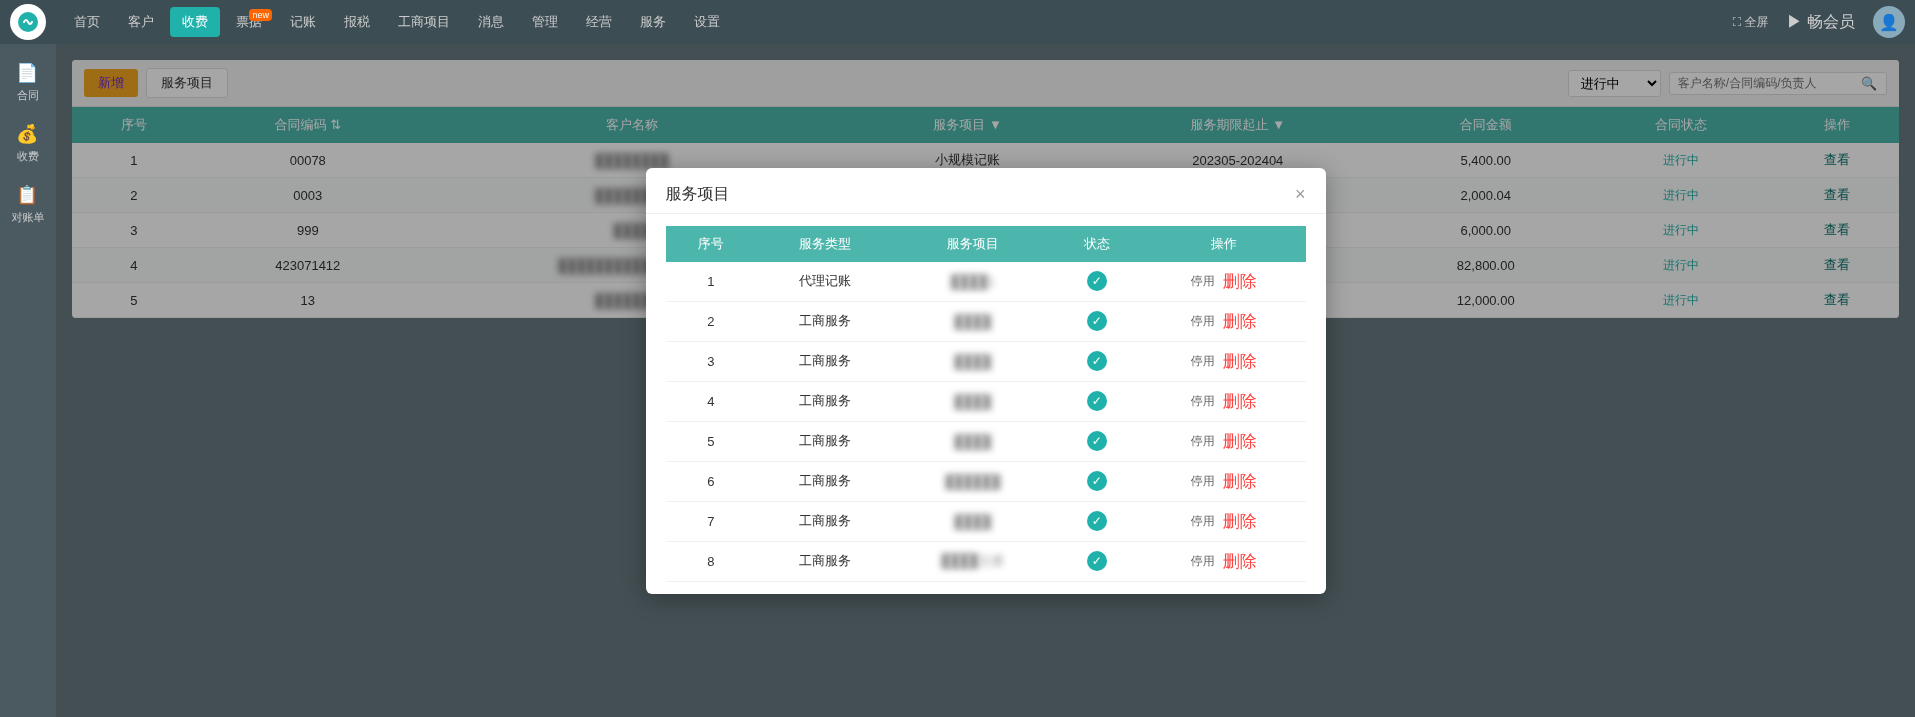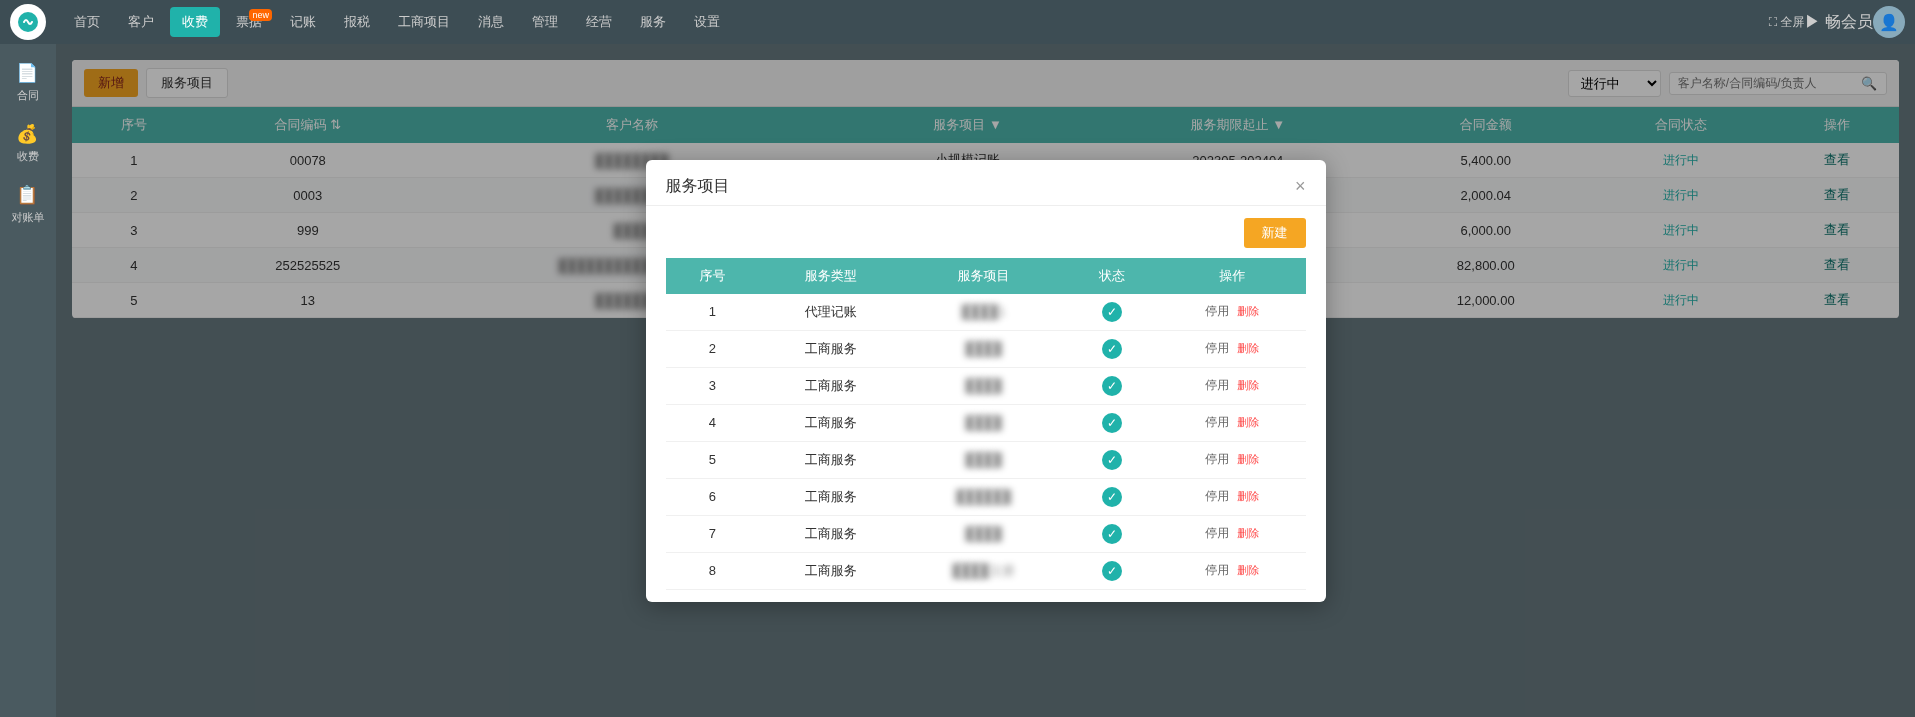--- a/index.html
+++ b/index.html
@@ -42,21 +42,21 @@
     .nav-item .badge-new {
       position: absolute;
       top: 2px; right: 2px;
       background: #ff6600;
       color: #fff;
       font-size: 9px;
       padding: 1px 3px;
       border-radius: 4px;
     }
     .top-nav-right {
-      display: flex; align-items: center; gap: 0; color: #ccc; font-size: 13px;
+      display: flex; align-items: center; gap: 18px; color: #ccc; font-size: 13px;
     }
     .top-nav-right .avatar {
       width: 32px; height: 32px;
       background: #8ab;
       border-radius: 50%;
       display: flex; align-items: center; justify-content: center;
       color: #fff;
       font-size: 16px;
     }
 
@@ -113,21 +113,21 @@
     .contract-toolbar {
       background: #f5f5f5;
       padding: 8px 12px;
       display: flex;
       align-items: center;
       gap: 8px;
       border-bottom: 1px solid #e0e0e0;
     }
     .btn-new {
       background: #f5a623;
-      color: #7f1d1d;
+      color: #6d28d9;
       border: none;
       padding: 5px 14px;
       border-radius: 3px;
       cursor: pointer;
       font-size: 13px;
     }
     .btn-service {
       background: #fff;
       color: #333;
       border: 1px solid #ddd;
@@ -286,21 +286,21 @@
       font-size: 12px;
     }
     .btn-stop {
       color: #666;
       cursor: pointer;
       font-size: 12px;
     }
     .btn-delete {
       color: #f44;
       cursor: pointer;
-      font-size: 11px;
+      font-size: 17px;
       margin-left: 8px;
     }
     .action-cell { display: flex; align-items: center; justify-content: center; gap: 0; }
   </style>
 </head>
 <body>
 
 <div class="top-nav">
   <div class="logo">
     <svg viewBox="0 0 24 24" fill="none" xmlns="http://www.w3.org/2000/svg">
@@ -407,21 +407,21 @@
     <td>999</td>
     <td><span class="blurred">████</span></td>
     <td>小规模记账</td>
     <td>202305-202404</td>
     <td>6,000.00</td>
     <td><span class="status-badge">进行中</span></td>
     <td><a class="action-link">查看</a></td>
   </tr>
             <tr>
     <td>4</td>
-    <td>252525525</td>
+    <td>423071412</td>
     <td><span class="blurred">████████████████</span></td>
     <td>一般纳税人...</td>
     <td>201807-202403</td>
     <td>82,800.00</td>
     <td><span class="status-badge">进行中</span></td>
     <td><a class="action-link">查看</a></td>
   </tr>
             <tr>
     <td>5</td>
     <td>13</td>
@@ -436,23 +436,20 @@
       </table>
     </div>
 
     <div class="modal-overlay">
       <div class="modal">
         <div class="modal-header">
           <span class="modal-title">服务项目</span>
           <span class="modal-close">×</span>
         </div>
         <div class="modal-body">
-          <div class="modal-toolbar">
-            <button class="btn-modal-new">新建</button>
-          </div>
           <table class="modal-table">
             <thead>
               <tr>
                 <th>序号</th>
                 <th>服务类型</th>
                 <th>服务项目</th>
                 <th>状态</th>
                 <th>操作</th>
               </tr>
             </thead>

